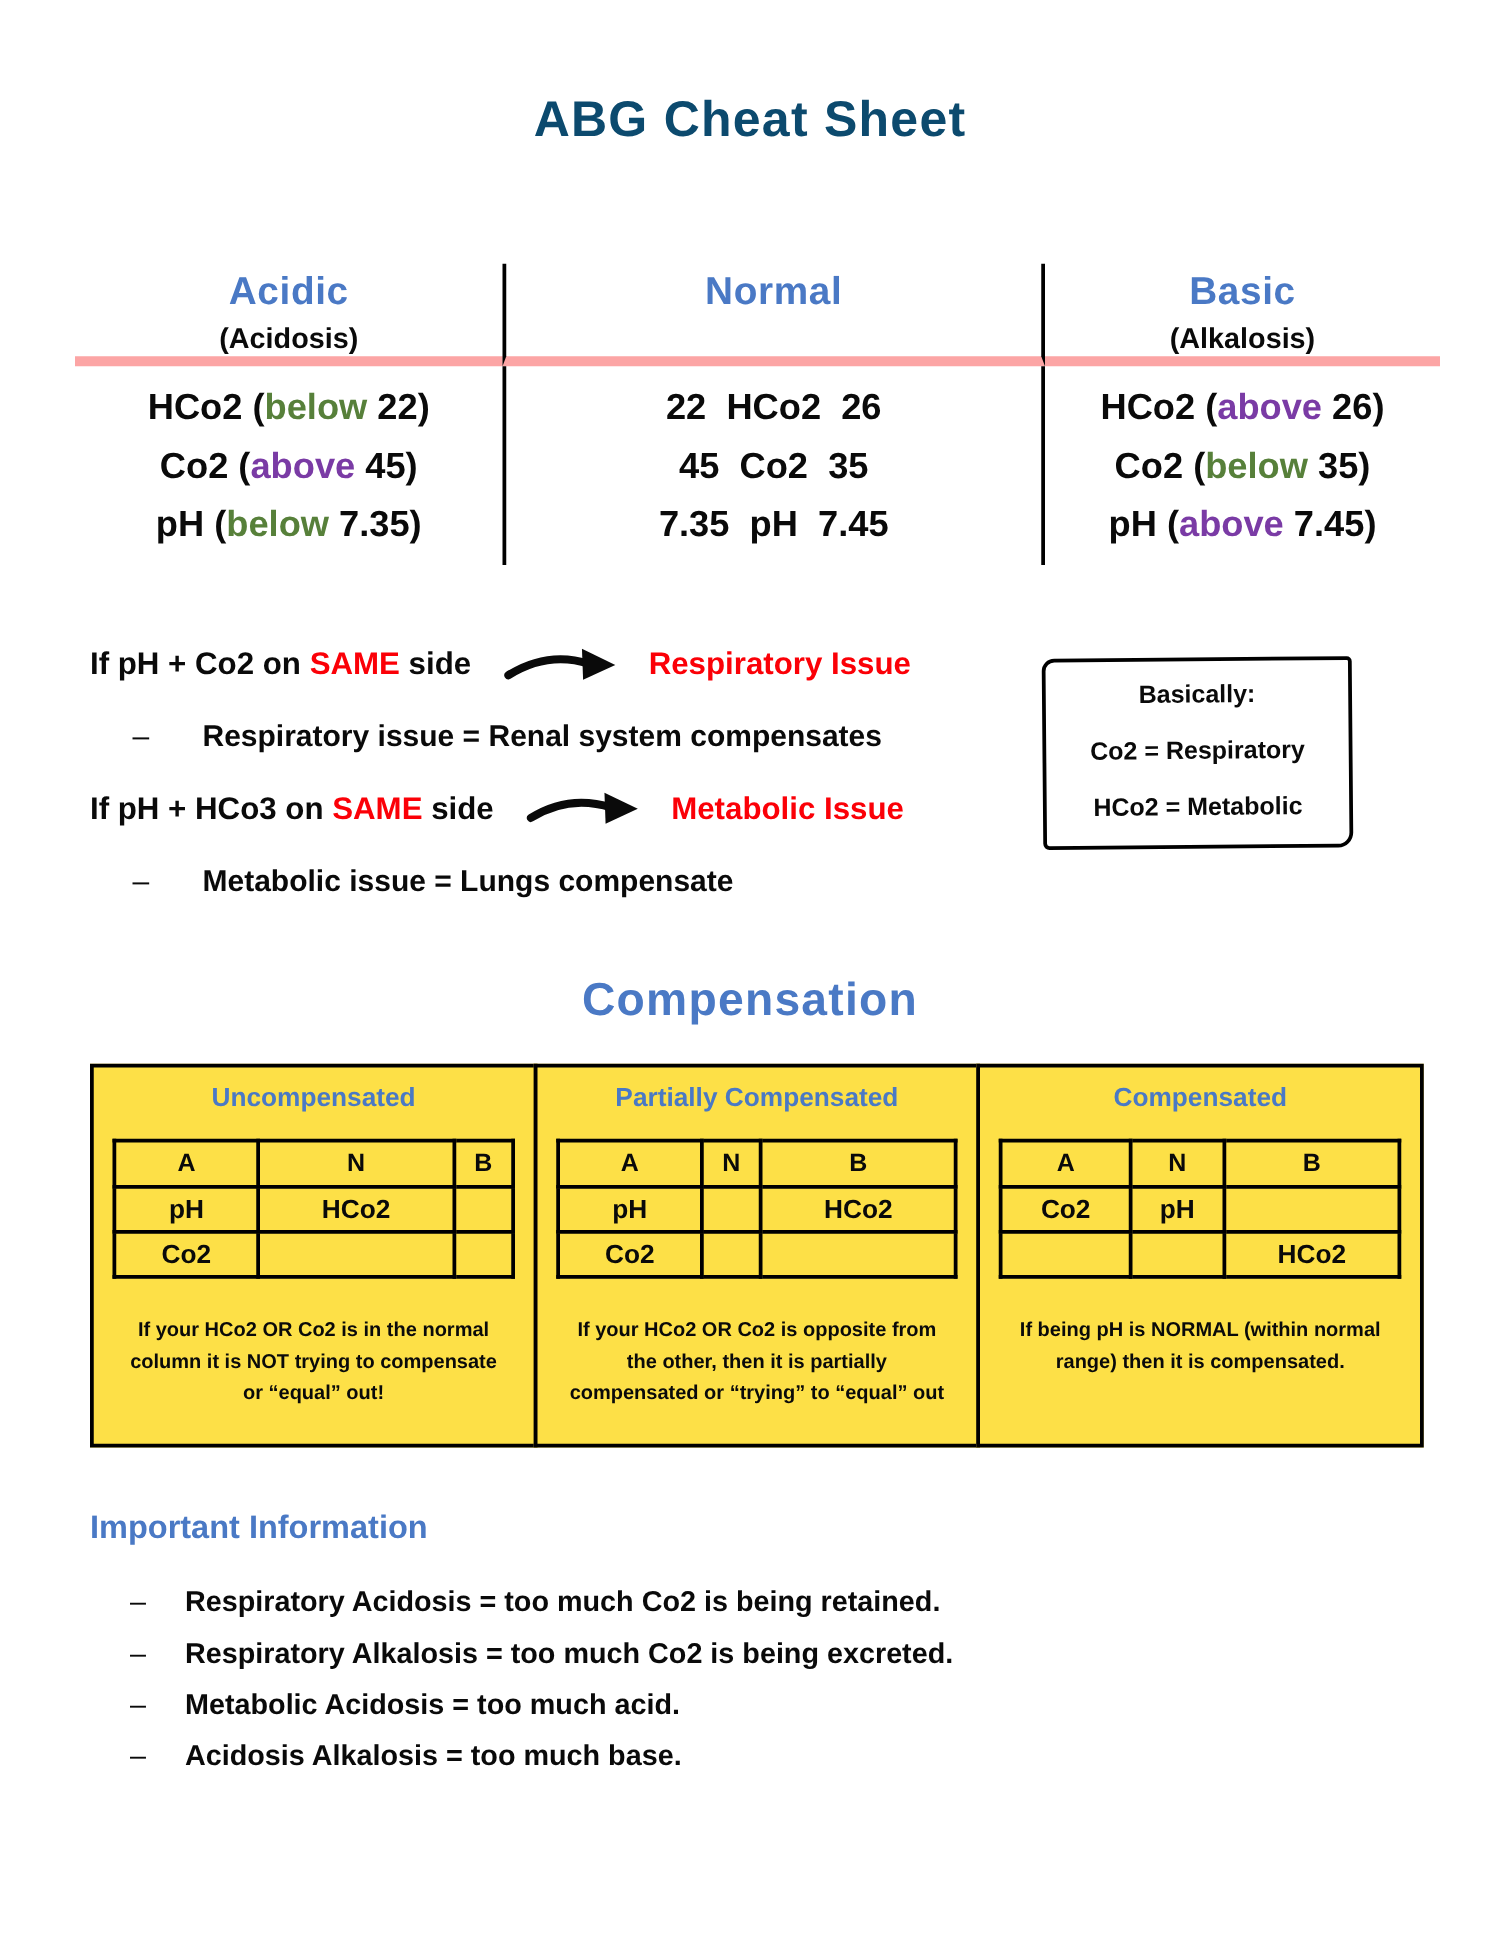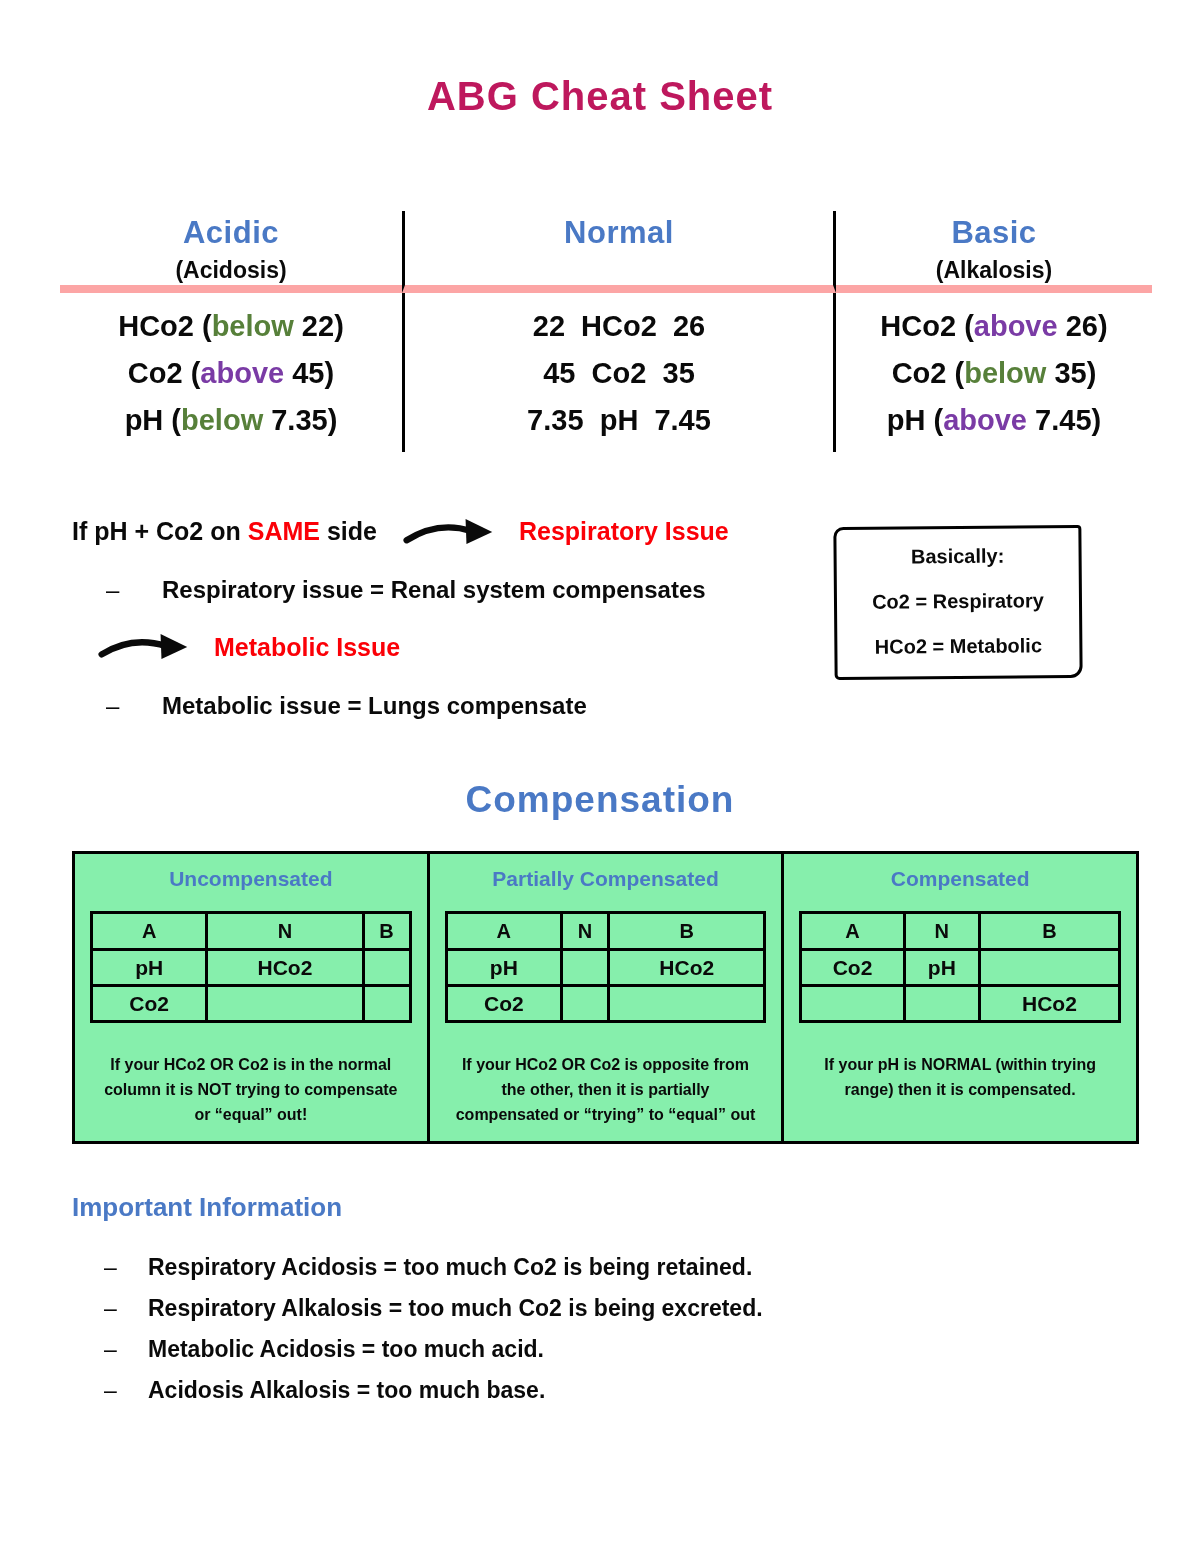--- a/index.html
+++ b/index.html
@@ -5,21 +5,21 @@
   * { box-sizing: border-box; margin: 0; padding: 0; }
   html, body { background: #ffffff; }
   body {
     width: 1200px; height: 1553px;
     position: relative; overflow: hidden;
     font-family: "Liberation Sans", sans-serif;
     font-weight: 700; color: #0a0a0a;
   }
   .page-title {
     margin-top: 74px; text-align: center;
-    font-size: 40px; letter-spacing: 1px; color: #be185d;
+    font-size: 40px; letter-spacing: 1px; color: #0c4a6e;
   }
 
   
   .abg-table {
     margin: 92px 0 0 60px; width: 1092px;
     display: grid; grid-template-columns: 342px 434px 316px;
   }
   .abg-head {
     border-bottom: 8px solid #fca5a5;
     text-align: center; padding-top: 4px; height: 82px;
@@ -47,21 +47,21 @@
   }
   .basically-box .b-line { margin-top: 22px; }
 
   
   .comp-heading {
     margin-top: 59px; text-align: center;
     font-size: 37px; color: #4a79c5; letter-spacing: 1px;
   }
   .comp-boxes { display: flex; align-items: stretch; margin: 30px 0 0 72px; width: 1067px; }
   .comp-box {
-    flex: 1 1 0; border: 3px solid #000; padding: 13px 15px 14px; background: #86efac;
+    flex: 1 1 0; border: 3px solid #000; padding: 13px 15px 28px; background: #fde047;
   }
   .comp-box + .comp-box { margin-left: -3px; }
   .comp-title { text-align: center; font-size: 21px; color: #4a79c5; }
   .mini-table { width: 100%; border-collapse: collapse; margin-top: 20px; }
   .mini-table th, .mini-table td {
     border: 3px solid #000; text-align: center; font-weight: 700;
   }
   .mini-table th { font-size: 20px; height: 37px; }
   .mini-table td { font-size: 21px; height: 36px; }
   .comp-desc {
@@ -124,20 +124,21 @@
         <polygon points="68,7 97,21 69,34" fill="#0a0a0a"></polygon>
       </svg>
     </span>
     <span class="red-text issue">Respiratory Issue</span>
   </div>
   <div class="rule-bullet">
     <span class="dash">–</span>
     <span>Respiratory issue = Renal system compensates</span>
   </div>
   <div class="rule-line">
+    <span><span>If pH + HCo3 on </span><span style="color: rgb(251, 0, 7);">SAME</span><span> side</span></span>
     <span class="icon arrow-wrap">
       <svg width="92" height="38" viewBox="0 0 100 40">
         <path d="M4,28 C28,13 52,12 74,19" fill="none" stroke="#0a0a0a" stroke-width="7" stroke-linecap="round"></path>
         <polygon points="68,6 97,20 69,33" fill="#0a0a0a"></polygon>
       </svg>
     </span>
     <span class="red-text issue">Metabolic Issue</span>
   </div>
   <div class="rule-bullet">
     <span class="dash">–</span>
@@ -217,21 +218,21 @@
         <td>pH</td>
         <td></td>
       </tr>
       <tr>
         <td></td>
         <td></td>
         <td>HCo2</td>
       </tr>
     </tbody>
       </table>
-    <div class="comp-desc">If your pH is NORMAL (within trying range) then it is compensated.</div>
+    <div class="comp-desc">If being pH is NORMAL (within normal range) then it is compensated.</div>
   </div>
 
 </div>
 
 <div class="important">
   <h3 class="important-heading">Important Information</h3>
   <div class="important-list">
     <div class="important-item">
       <span class="dash">–</span>
       <span>Respiratory Acidosis = too much Co2 is being retained.</span>

